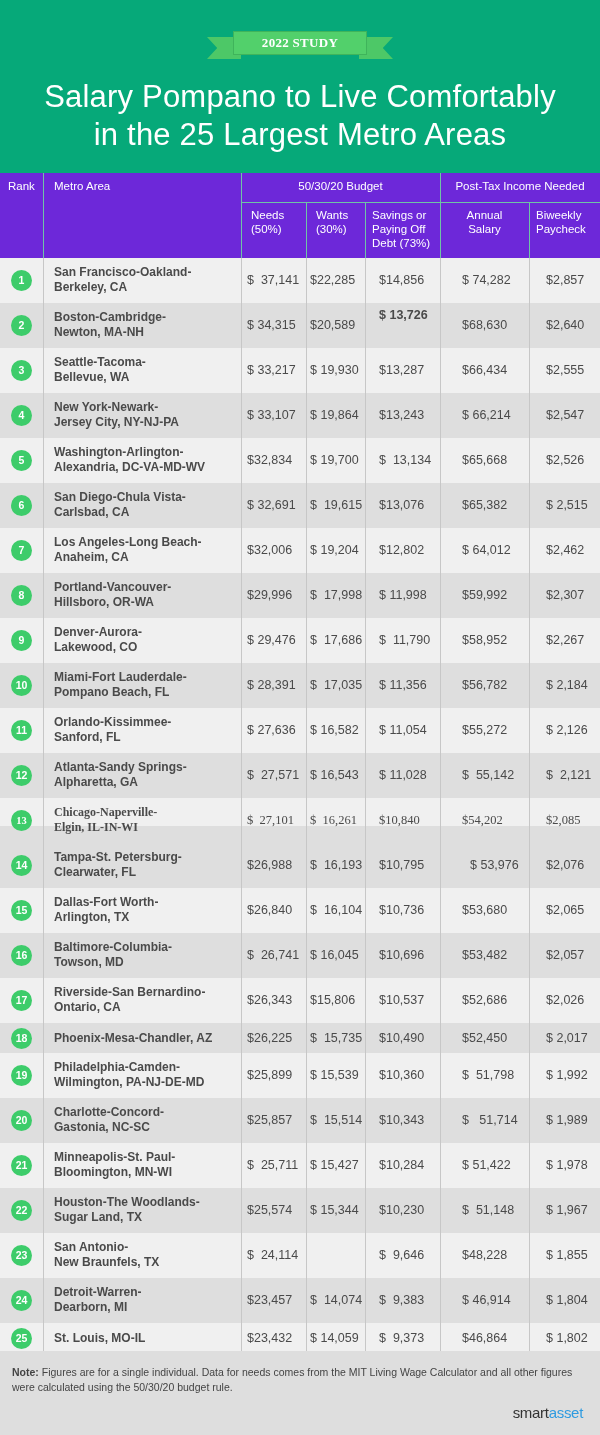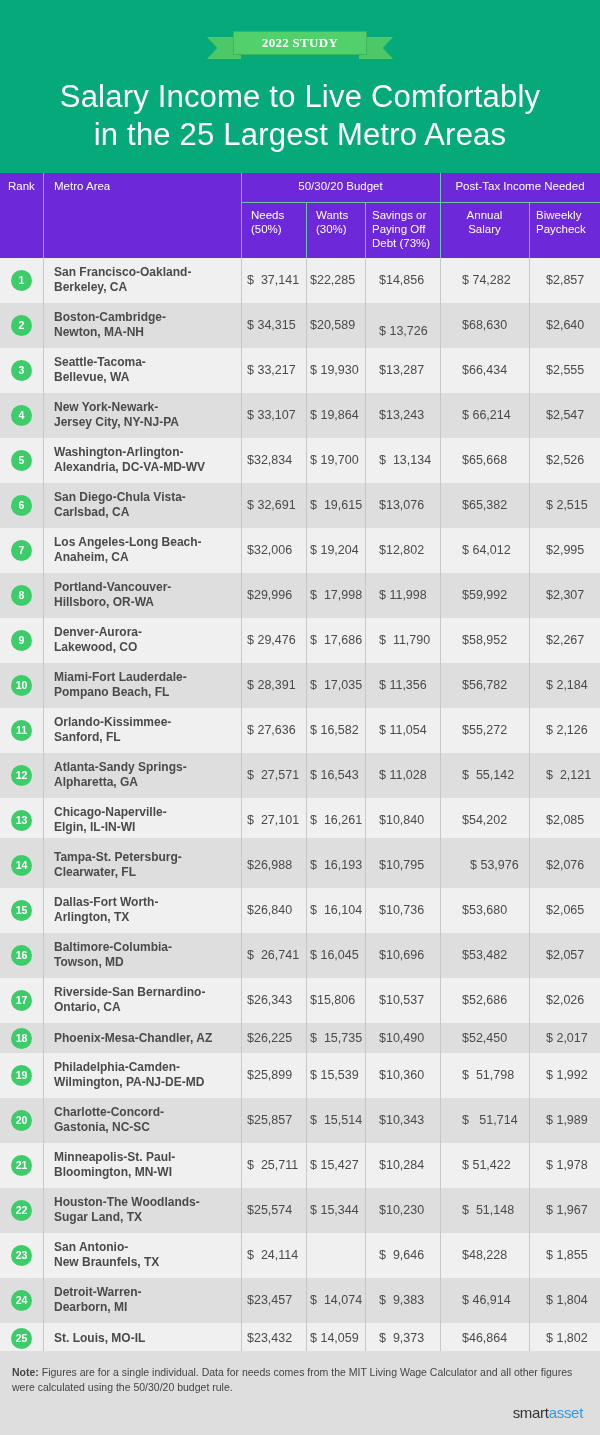--- a/index.html
+++ b/index.html
@@ -32,21 +32,21 @@
 </head>
 <body>
 
 <div class="hero">
   <div class="ribbon">
     <div class="tail left"></div>
     <div class="tail right"></div>
     <div class="band">2022 STUDY</div>
   </div>
   <div class="title">
-    <div>Salary Income to Live Comfortably</div>
+    <div>Salary Pompano to Live Comfortably</div>
     <div>in the 25 Largest Metro Areas</div>
   </div>
 </div>
 
 <div class="thead">
   <div class="vl" style="left:43px;top:0;height:85px"></div>
   <div class="vl" style="left:241px;top:0;height:85px"></div>
   <div class="vl" style="left:440px;top:0;height:85px"></div>
   <div class="vl" style="left:306px;top:29px;height:56px"></div>
   <div class="vl" style="left:365px;top:29px;height:56px"></div>
@@ -95,21 +95,21 @@
       <div class="num" style="left: 546px; top: 15px;">$2,857</div>
     </div>
     <div class="row even" style="top: 303px; height: 45px;">
       <div class="badge" style="top: 12px;">2</div>
       <div class="metro" style="top: 7px;">
         <div>Boston-Cambridge-</div>
         <div>Newton, MA-NH</div>
       </div>
       <div class="num" style="left: 247px; top: 15px;">$ 34,315</div>
       <div class="num" style="left: 310px; top: 15px;">$20,589</div>
-      <div class="num" style="left: 379px; top: 21px;">$ 13,726</div>
+      <div class="num" style="left: 379px; top: 5px; font-weight: bold;">$ 13,726</div>
       <div class="num" style="left: 462px; top: 15px;">$68,630</div>
       <div class="num" style="left: 546px; top: 15px;">$2,640</div>
     </div>
     <div class="row odd" style="top: 348px; height: 45px;">
       <div class="badge" style="top: 12px;">3</div>
       <div class="metro" style="top: 7px;">
         <div>Seattle-Tacoma-</div>
         <div>Bellevue, WA</div>
       </div>
       <div class="num" style="left: 247px; top: 15px;">$ 33,217</div>
@@ -157,21 +157,21 @@
     <div class="row odd" style="top: 528px; height: 45px;">
       <div class="badge" style="top: 12px;">7</div>
       <div class="metro" style="top: 7px;">
         <div>Los Angeles-Long Beach-</div>
         <div>Anaheim, CA</div>
       </div>
       <div class="num" style="left: 247px; top: 15px;">$32,006</div>
       <div class="num" style="left: 310px; top: 15px;">$ 19,204</div>
       <div class="num" style="left: 379px; top: 15px;">$12,802</div>
       <div class="num" style="left: 462px; top: 15px;">$ 64,012</div>
-      <div class="num" style="left: 546px; top: 15px;">$2,995</div>
+      <div class="num" style="left: 546px; top: 15px;">$2,462</div>
     </div>
     <div class="row even" style="top: 573px; height: 45px;">
       <div class="badge" style="top: 12px;">8</div>
       <div class="metro" style="top: 7px;">
         <div>Portland-Vancouver-</div>
         <div>Hillsboro, OR-WA</div>
       </div>
       <div class="num" style="left: 247px; top: 15px;">$29,996</div>
       <div class="num" style="left: 310px; top: 15px;">$  17,998</div>
       <div class="num" style="left: 379px; top: 15px;">$ 11,998</div>
@@ -219,21 +219,21 @@
       <div class="metro" style="top: 7px;">
         <div>Atlanta-Sandy Springs-</div>
         <div>Alpharetta, GA</div>
       </div>
       <div class="num" style="left: 247px; top: 15px;">$  27,571</div>
       <div class="num" style="left: 310px; top: 15px;">$ 16,543</div>
       <div class="num" style="left: 379px; top: 15px;">$ 11,028</div>
       <div class="num" style="left: 462px; top: 15px;">$  55,142</div>
       <div class="num" style="left: 546px; top: 15px;">$  2,121</div>
     </div>
-    <div class="row odd" style="top: 798px; height: 40px;">
+    <div class="row odd" style="top: 798px; height: 28px; font-family: Liberation Serif, serif;">
       <div class="badge" style="top: 12px;">13</div>
       <div class="metro" style="top: 7px;">
         <div>Chicago-Naperville-</div>
         <div>Elgin, IL-IN-WI</div>
       </div>
       <div class="num" style="left: 247px; top: 15px;">$  27,101</div>
       <div class="num" style="left: 310px; top: 15px;">$  16,261</div>
       <div class="num" style="left: 379px; top: 15px;">$10,840</div>
       <div class="num" style="left: 462px; top: 15px;">$54,202</div>
       <div class="num" style="left: 546px; top: 15px;">$2,085</div>

